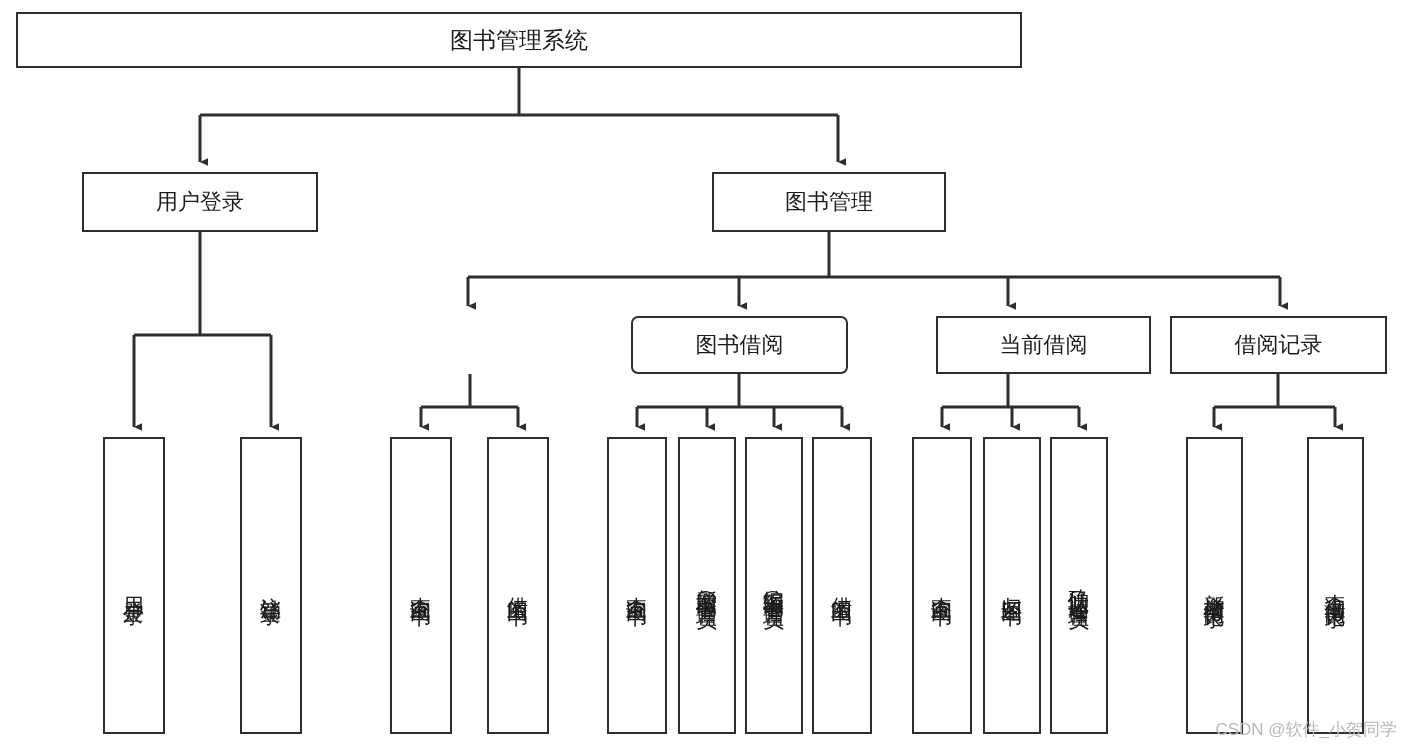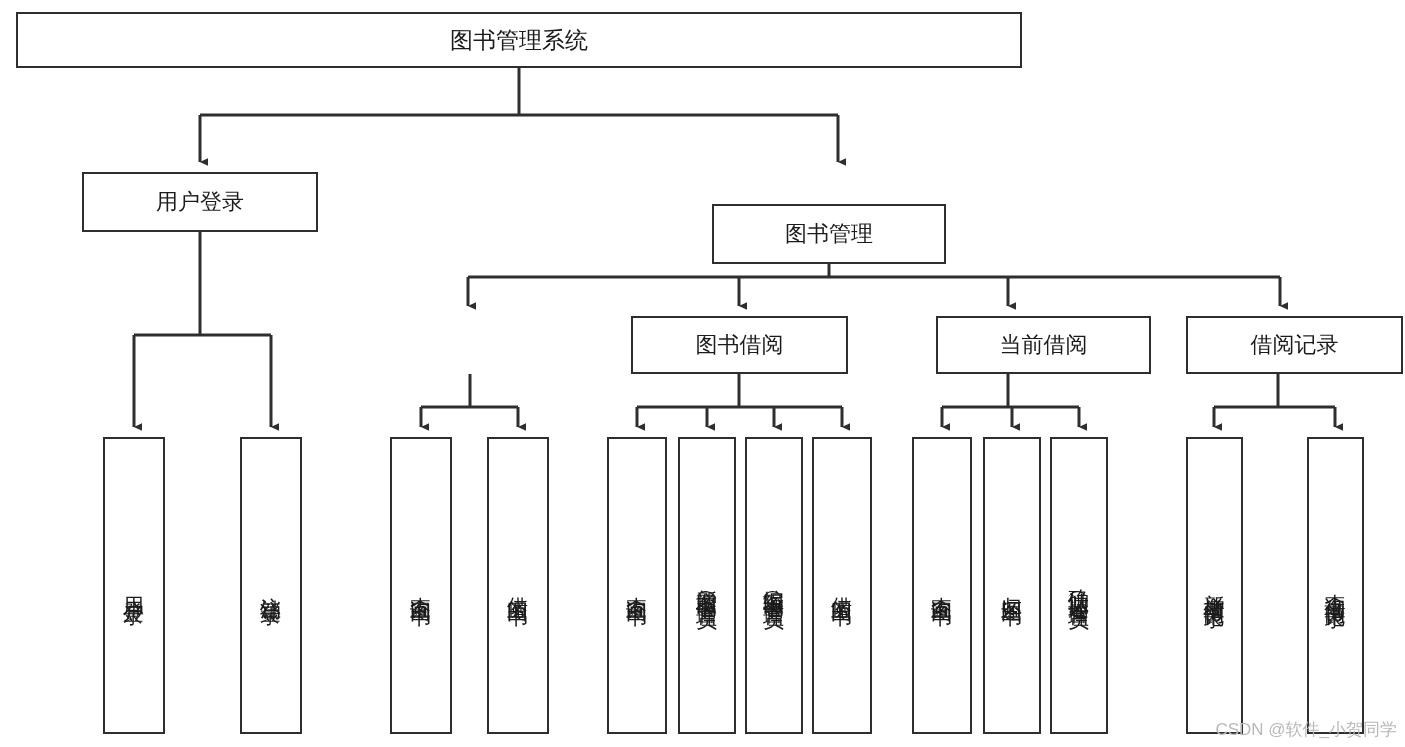--- a/index.html
+++ b/index.html
@@ -123,31 +123,31 @@
     </g>
   </svg>
 
   <div class="node root" style="left: 16px; top: 12px; width: 1006px; height: 56px;">
     <span>图书管理系统</span>
   </div>
 
   <div class="node branch" style="left: 82px; top: 172px; width: 236px; height: 60px;">
     <span>用户登录</span>
   </div>
-  <div class="node branch" style="left: 712px; top: 172px; width: 234px; height: 60px; margin-top: 32px;">
+  <div class="node branch" style="left: 712px; top: 172px; width: 234px; height: 60px;">
     <span>图书管理</span>
   </div>
 
-  <div class="node branch" style="left: 631px; top: 316px; width: 217px; height: 58px;">
+  <div class="node branch" style="left: 631px; top: 316px; width: 217px; height: 58px; border-radius: 7px;">
     <span>图书借阅</span>
   </div>
   <div class="node branch" style="left: 901px; top: 316px; width: 215px; height: 58px; margin-left: 35px;">
     <span>当前借阅</span>
   </div>
-  <div class="node branch" style="left: 1170px; top: 316px; width: 217px; height: 58px; margin-left: 16px;">
+  <div class="node branch" style="left: 1170px; top: 316px; width: 217px; height: 58px;">
     <span>借阅记录</span>
   </div>
 
   <div class="node leaf" style="left: 103px; top: 437px; width: 62px; height: 297px;">
     <span class="vtext">用户登录</span>
   </div>
   <div class="node leaf" style="left: 240px; top: 437px; width: 62px; height: 297px;">
     <span class="vtext">注销登录</span>
   </div>
   <div class="node leaf" style="left: 390px; top: 437px; width: 62px; height: 297px;">

